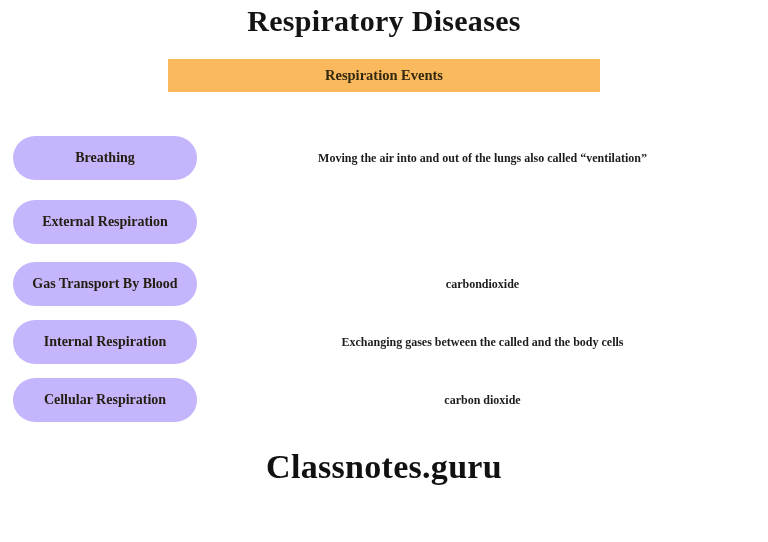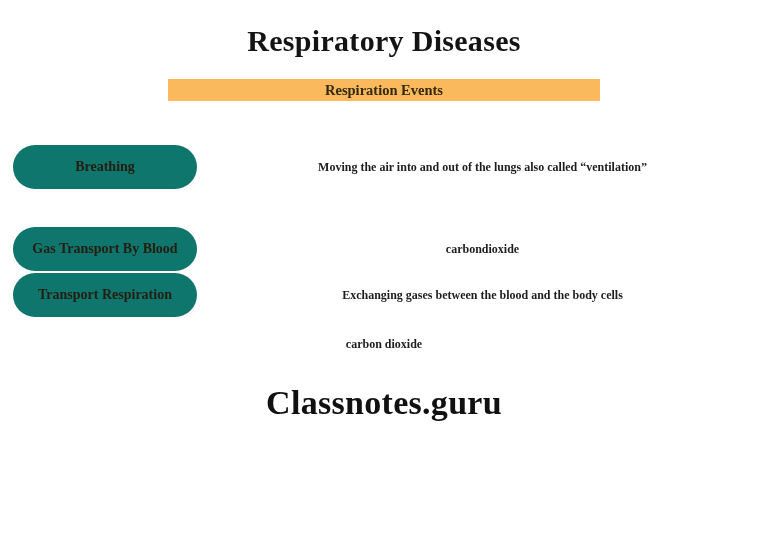--- a/index.html
+++ b/index.html
@@ -8,55 +8,55 @@
     width: 768px;
     height: 542px;
     background: #ffffff;
     overflow: hidden;
     font-family: "Liberation Serif", "DejaVu Serif", serif;
     color: #1d1d1d;
     box-sizing: border-box;
   }
   .title {
     text-align: center;
-    padding-top: 24px;
+    padding-top: 4px;
     font-size: 30px;
     font-weight: bold;
     letter-spacing: 0.3px;
     color: #141414;
   }
   .banner {
     width: 432px;
-    height: 22px;
+    height: 33px;
     margin: 21px auto 0 auto;
     background: #FBB95D;
     display: flex;
     align-items: center;
     justify-content: center;
   }
   .banner-label {
     font-size: 14.5px;
     font-weight: bold;
     color: #33290f;
   }
   .rows { margin-top: 44px; }
   .row {
     display: flex;
     align-items: center;
   }
   .row-1 { margin-bottom: 20px; }
   .row-2 { margin-bottom: 18px; }
-  .row-3 { margin-bottom: 2px; }
+  .row-3 { margin-bottom: 14px; }
   .row-4 { margin-bottom: 14px; }
   .pill {
     flex: 0 0 184px;
     margin-left: 13px;
     min-height: 44px;
     border-radius: 23px;
-    background: #0f766e;
+    background: #c4b5fd;
     display: flex;
     align-items: center;
     justify-content: center;
     box-sizing: border-box;
     padding: 2px 6px;
   }
   .pill-label {
     font-size: 14px;
     font-weight: bold;
     color: #241d10;
@@ -98,41 +98,47 @@
     <div class="row row-1">
       <div class="pill">
         <span class="pill-label">Breathing</span>
       </div>
       <div class="desc">
         <div class="desc-line">Moving the air into and out of the lungs also called “ventilation”</div>
       </div>
     </div>
 
     <div class="row row-2">
+      <div class="pill">
+        <span class="pill-label">External Respiration</span>
+      </div>
     </div>
 
     <div class="row row-3">
       <div class="pill">
         <span class="pill-label">Gas Transport By Blood</span>
       </div>
       <div class="desc">
         <div class="desc-line">carbondioxide</div>
       </div>
     </div>
 
     <div class="row row-4">
       <div class="pill">
-        <span class="pill-label">Transport Respiration</span>
+        <span class="pill-label">Internal Respiration</span>
       </div>
       <div class="desc">
-        <div class="desc-line">Exchanging gases between the blood and the body cells</div>
+        <div class="desc-line">Exchanging gases between the called and the body cells</div>
       </div>
     </div>
 
     <div class="row row-5">
+      <div class="pill">
+        <span class="pill-label">Cellular Respiration</span>
+      </div>
       <div class="desc">
         <div class="desc-line">carbon dioxide</div>
       </div>
     </div>
 
   </div>
 
   <div class="footer">Classnotes.guru</div>
 
 </div>

